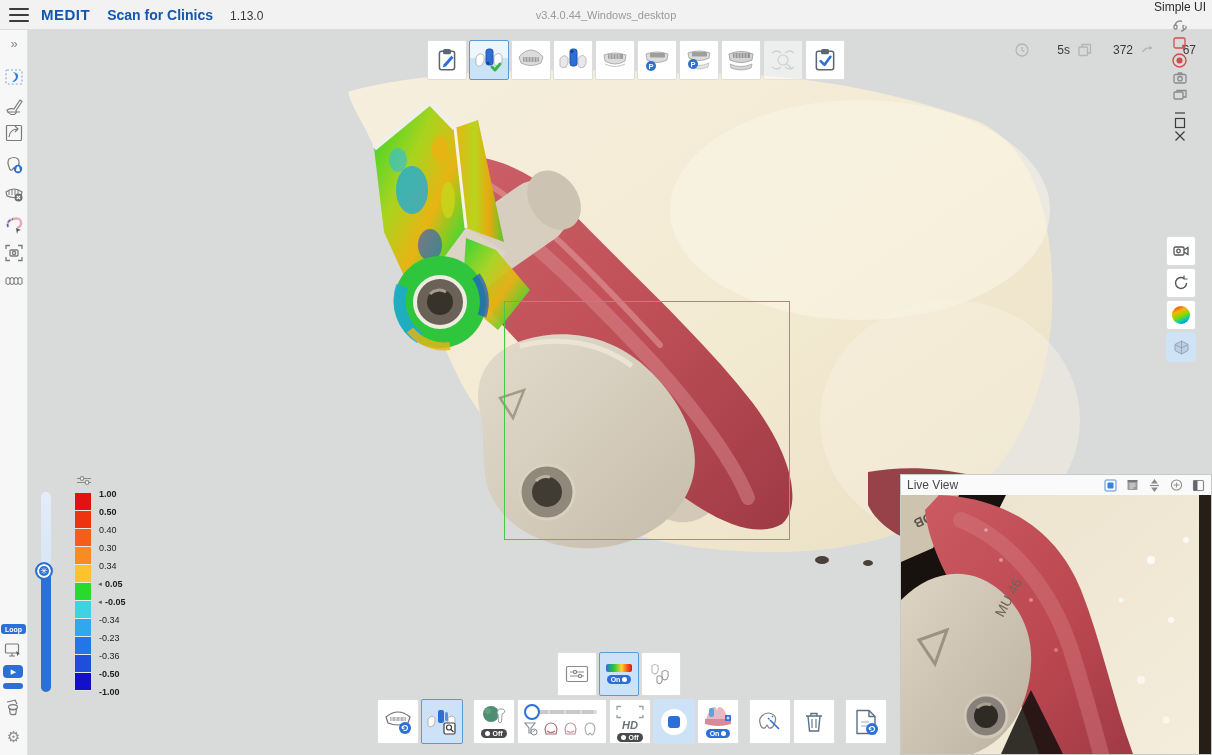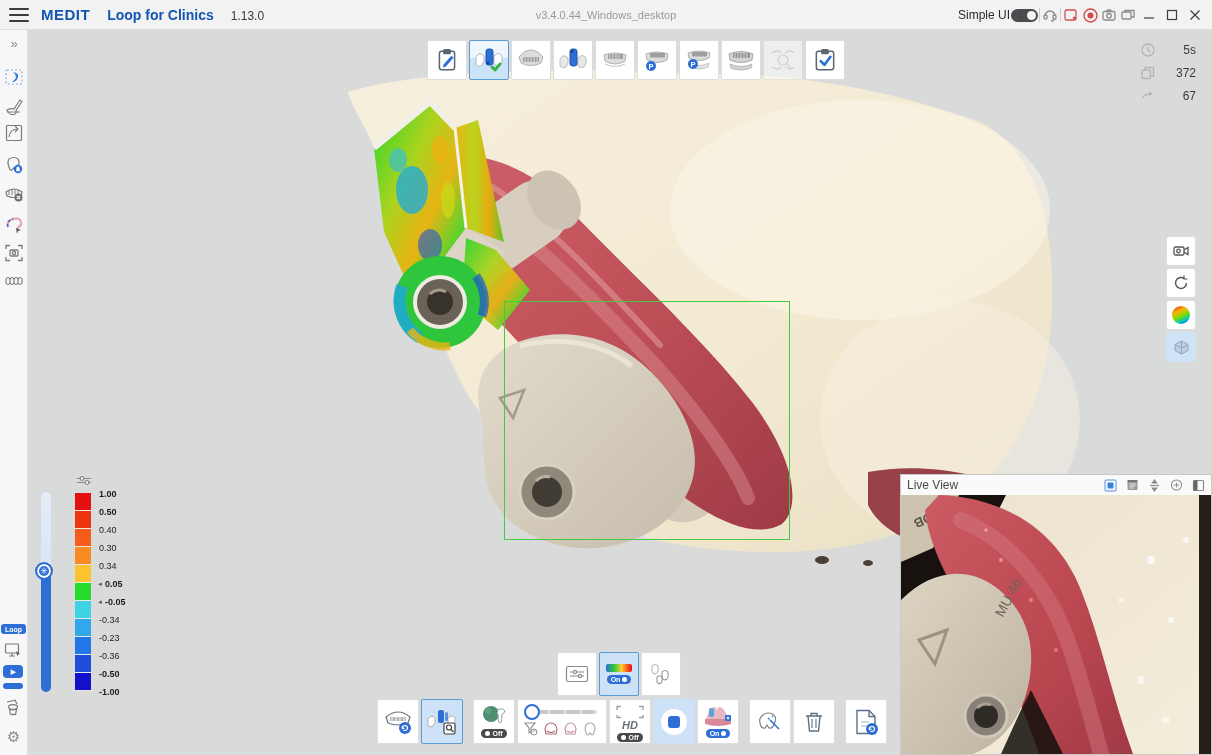--- a/index.html
+++ b/index.html
@@ -11,21 +11,21 @@
     background:#f2f2f3; border-bottom:1px solid #dcdcdc; z-index:60;
     display:flex; align-items:center; }
   .hamburger { width:20px; height:14px; margin-left:9px; display:flex; flex-direction:column;
     justify-content:space-between; cursor:pointer; }
   .hamburger span { display:block; height:2px; background:#3c3c3c; border-radius:1px; }
   .logo { margin-left:12px; display:flex; align-items:baseline; gap:17px; white-space:nowrap; }
   .logo .brand { color:#1356b0; font-weight:bold; font-size:15px; letter-spacing:.5px; }
   .logo .product { color:#1356b0; font-weight:600; font-size:14px; }
   .logo .ver { color:#3a3a3a; font-size:12px; }
   .build { position:absolute; left:50%; transform:translateX(-50%); color:#9a9a9a; font-size:11px; }
-  .tb-right { position:absolute; right:6px; top:0; height:30px; display:flex; align-items:center; gap:1px; }
+  .tb-right { position:absolute; right:6px; top:0; height:30px; display:flex; align-items:center; gap:1px;flex-direction:column; }
   .tb-right .lbl { font-size:12px; color:#2b2b2b; }
   .toggle { width:27px; height:13px; background:#4c4c50; border-radius:7px; position:relative; cursor:pointer; }
   .toggle i { position:absolute; right:2px; top:2px; width:9px; height:9px; border-radius:50%; background:#f4f4f4; }
   .vsep { width:1px; height:14px; background:#cfcfcf; }
   .tb-ic { width:18px; height:18px; display:flex; align-items:center; justify-content:center; cursor:pointer; }
   .winbtn { width:22px; height:22px; display:flex; align-items:center; justify-content:center; cursor:pointer; }
 
   
   .sidebar { position:absolute; left:0; top:30px; width:28px; height:725px; background:#f7f7f8;
     border-right:1px solid #e2e2e2; z-index:55; display:flex; flex-direction:column; align-items:center; }
@@ -46,21 +46,21 @@
     border:1.5px solid #42cb42; z-index:10; pointer-events:none; }
 
   
   .stage-bar { position:absolute; left:427px; top:40px; display:flex; gap:2px; z-index:40; }
   .stage-btn { width:40px; height:40px; background:#fff; border:1px solid #ddd; border-radius:2px;
     display:flex; align-items:center; justify-content:center; cursor:pointer; position:relative; }
   .stage-btn.sel { background:linear-gradient(#eef6fd 45%, #cbe3f7 45%); border:1px solid #5b9bd5; }
   .stage-btn.dis { opacity:.55; }
 
   
-  .stats { position:absolute; right:16px; top:42px; z-index:40; display:flex; flex-direction:column; gap:7px; }
+  .stats { position:absolute; right:16px; top:42px; z-index:40; display:flex; flex-direction:row; gap:7px; }
   .stat-row { display:flex; align-items:center; gap:14px; justify-content:flex-end; }
   .stat-row .val { font-size:12px; color:#3a3a3a; min-width:26px; text-align:right; }
 
   
   .view-tools { position:absolute; right:16px; top:236px; display:flex; flex-direction:column; gap:2px; z-index:40; }
   .vt-btn { width:30px; height:30px; background:#fff; border:1px solid #ddd; border-radius:3px;
     display:flex; align-items:center; justify-content:center; cursor:pointer; }
   .vt-btn.sel { background:#cfe3f6; border-color:#cfe3f6; }
   .sphere { width:18px; height:18px; border-radius:50%;
     background:linear-gradient(155deg,#e8430e 8%,#f7b500 32%,#7ddc00 55%,#00c8c8 76%,#0a52d0 96%); }
@@ -121,21 +121,21 @@
 <body>
 
 <div class="titlebar">
   <div class="hamburger">
       <span></span>
       <span></span>
       <span></span>
     </div>
   <div class="logo">
     <span class="brand">MEDIT</span>
-    <span class="product">Loop for Clinics</span>
+    <span class="product">Scan for Clinics</span>
     <span class="ver">1.13.0</span>
   </div>
   <div class="build">v3.4.0.44_Windows_desktop</div>
   <div class="tb-right">
     <span class="lbl">Simple UI</span>
     <div class="toggle">
         <i></i>
       </div>
     <div class="vsep"></div>
     <div class="tb-ic">

